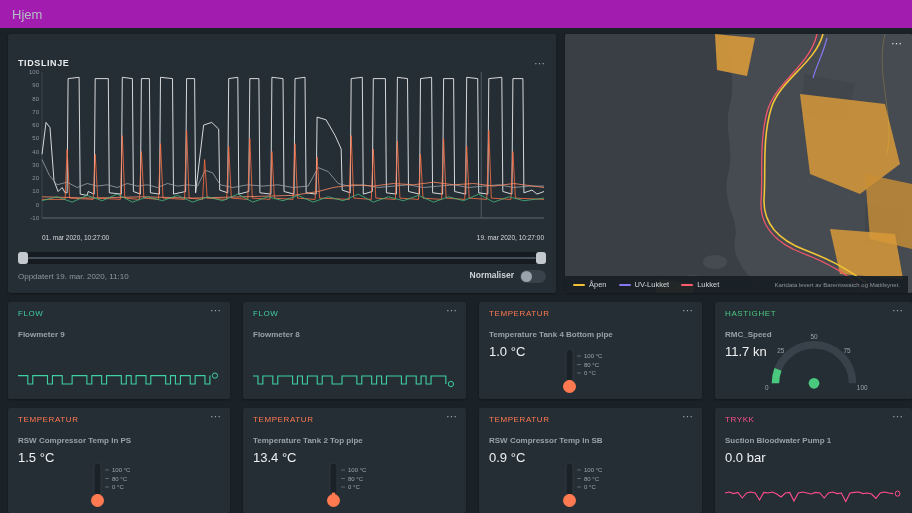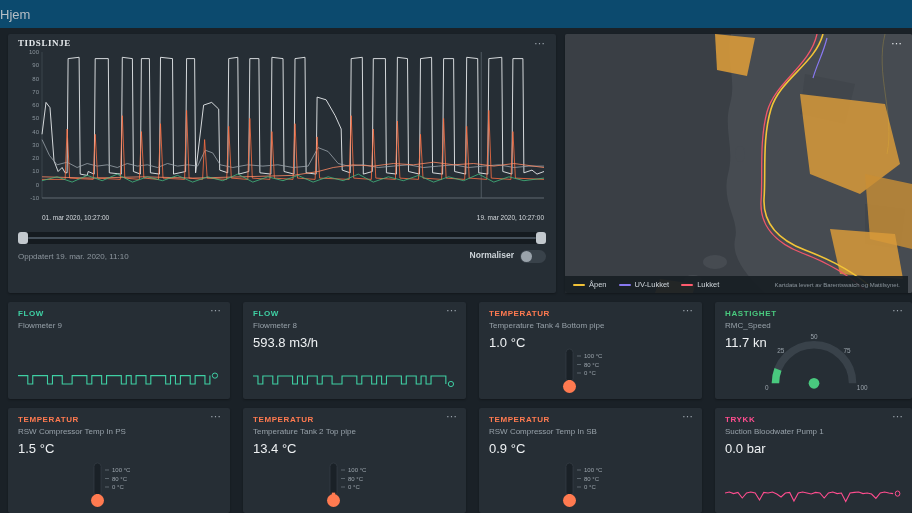--- a/index.html
+++ b/index.html
@@ -2,26 +2,26 @@
 <html><head>
 <meta charset="utf-8">
 <style>
   html,body{margin:0;padding:0;}
   body{
     width:912px;height:513px;overflow:hidden;
     background:#1a2127;color:#dfe3e6;
     font-family:"Liberation Sans", sans-serif;
     -webkit-font-smoothing:antialiased;
   }
-  .topbar{height:28px;display:flex;align-items:center;padding:0 0;background:#0c4a6e;}
+  .topbar{height:28px;display:flex;align-items:center;padding:0 12px;background:#a21caf;}
   .topbar-title{font-size:13px;color:#b6bec5;}
   .panels{display:flex;gap:9px;padding:6px 0 0 8px;height:259px;}
   .panel{background:#262e35;border-radius:2px;position:relative;box-shadow:0 1px 2px rgba(0,0,0,.3);}
   .timeline-panel{width:548px;flex:0 0 548px;display:flex;flex-direction:column;}
-  .panel-head{display:flex;justify-content:space-between;align-items:center;padding:4px 10px 2px 10px;font-family:Liberation Serif, serif;}
+  .panel-head{display:flex;justify-content:space-between;align-items:center;padding:24px 10px 2px 10px;}
   .panel-title{font-size:9px;font-weight:bold;letter-spacing:.6px;color:#e6eaed;}
   .menu-dots{color:#9aa3ab;font-size:11px;line-height:8px;cursor:pointer;letter-spacing:1px;}
   .timeline-panel svg{display:block;margin:0 10px;}
   .slider{position:relative;height:12px;margin:2px 10px 0 10px;background:#151b20;border-radius:6px;}
   .slider-track-line{position:absolute;left:10px;right:10px;top:5px;height:2px;background:#45505a;border-radius:1px;}
   .slider-handle{position:absolute;top:0;width:10px;height:12px;background:#c3c9ce;border-radius:3px;}
   .slider-handle.left{left:0;}
   .slider-handle.right{right:0;}
   .timeline-footer{display:flex;justify-content:space-between;align-items:center;padding:6px 10px 0 10px;gap:16px;}
   .updated{font-size:8px;color:#8d969e;}
@@ -36,22 +36,22 @@
     background:rgba(24,30,36,.92);display:flex;align-items:center;gap:12px;padding:0 8px;}
   .legend-item{display:flex;align-items:center;gap:4px;font-size:7.5px;color:#cfd5da;}
   .legend-dash{width:12px;height:2px;border-radius:1px;}
   .attribution{margin-left:auto;font-size:6px;color:#8a949c;}
   .cards{margin-top:9px;padding-left:8px;display:grid;
     grid-template-columns:222px 223px 223px 197px;
     grid-template-rows:97px 105px;gap:9px 13px;}
   .card{position:relative;background:#262e35;border-radius:2px;padding:7px 10px 5px 10px;
     display:flex;flex-direction:column;overflow:hidden;box-shadow:0 1px 2px rgba(0,0,0,.3);}
   .card-menu{position:absolute;top:4px;right:8px;}
-  .card-type{font-size:8px;font-weight:bold;letter-spacing:.6px;}
-  .card-subtitle{font-size:8px;color:#97a1a9;margin-top:3px;white-space:nowrap;}
+  .card-type{font-size:8px;font-weight:normal;letter-spacing:.6px;}
+  .card-subtitle{font-size:8px;color:#97a1a9;margin-top:12px;white-space:nowrap;font-weight:bold;}
   .card-value{font-size:13px;color:#eef1f3;margin-top:5px;}
   .card-widget{flex:1;display:flex;align-items:flex-end;justify-content:center;min-height:0;}
   .card-widget.full{justify-content:stretch;}
   .card-widget.full svg{width:100%;}
 </style>
 </head>
 <body>
 
 <div class="topbar">
   <span class="topbar-title">Hjem</span>
@@ -153,21 +153,20 @@
           <path d="M0 7.6 H4.9 V7.6 H9.7 V16.0 H14.6 V7.6 H19.5 V7.6 H24.4 V7.6 H29.2 V16.0 H34.1 V7.6 H39.0 V7.6 H43.8 V16.0 H48.7 V16.0 H53.6 V7.6 H58.5 V7.6 H63.3 V7.6 H68.2 V16.0 H73.1 V7.6 H77.9 V7.6 H82.8 V16.0 H87.7 V7.6 H92.6 V7.6 H97.4 V7.6 H102.3 V16.0 H107.2 V7.6 H112.1 V16.0 H116.9 V7.6 H121.8 V7.6 H126.7 V16.0 H131.5 V7.6 H136.4 V7.6 H141.3 V7.6 H146.2 V16.0 H151.0 V7.6 H155.9 V16.0 H160.8 V7.6 H165.6 V7.6 H170.5 V16.0 H175.4 V7.6 H180.3 V7.6 H185.1 V16.0 H190.0 V7.6" fill="none" stroke="#3fd0a4" stroke-width="1.1" vector-effect="non-scaling-stroke"></path>
           <circle cx="195" cy="7.6" r="2.6" fill="none" stroke="#3fd0a4" stroke-width="1" vector-effect="non-scaling-stroke"></circle>
         </svg>
       </div>
   </section>
 
   <section class="card">
     <span class="menu-dots card-menu">⋯</span>
     <div class="card-type" style="color: rgb(63, 208, 164);">FLOW</div>
     <div class="card-subtitle">Flowmeter 8</div>
-    <div class="card-value">593.8 m3/h</div>
     <div class="card-widget full">
         <svg viewBox="0 0 200 26" preserveAspectRatio="none" style="height: 26px;">
           <path d="M0 8.0 H4.9 V16.0 H9.7 V8.0 H14.6 V8.0 H19.5 V16.0 H24.4 V8.0 H29.2 V8.0 H34.1 V8.0 H39.0 V16.0 H43.8 V8.0 H48.7 V16.0 H53.6 V8.0 H58.5 V8.0 H63.3 V16.0 H68.2 V8.0 H73.1 V8.0 H77.9 V16.0 H82.8 V16.0 H87.7 V8.0 H92.6 V8.0 H97.4 V8.0 H102.3 V16.0 H107.2 V8.0 H112.1 V8.0 H116.9 V16.0 H121.8 V8.0 H126.7 V16.0 H131.5 V8.0 H136.4 V8.0 H141.3 V8.0 H146.2 V16.0 H151.0 V8.0 H155.9 V8.0 H160.8 V16.0 H165.6 V8.0 H170.5 V16.0 H175.4 V8.0 H180.3 V8.0 H185.1 V8.0 H190.0 V16.0" fill="none" stroke="#3fd0a4" stroke-width="1.1" vector-effect="non-scaling-stroke"></path>
           <circle cx="195" cy="16.0" r="2.6" fill="none" stroke="#3fd0a4" stroke-width="1" vector-effect="non-scaling-stroke"></circle>
         </svg>
       </div>
   </section>
 
   <section class="card">
     <span class="menu-dots card-menu">⋯</span>

